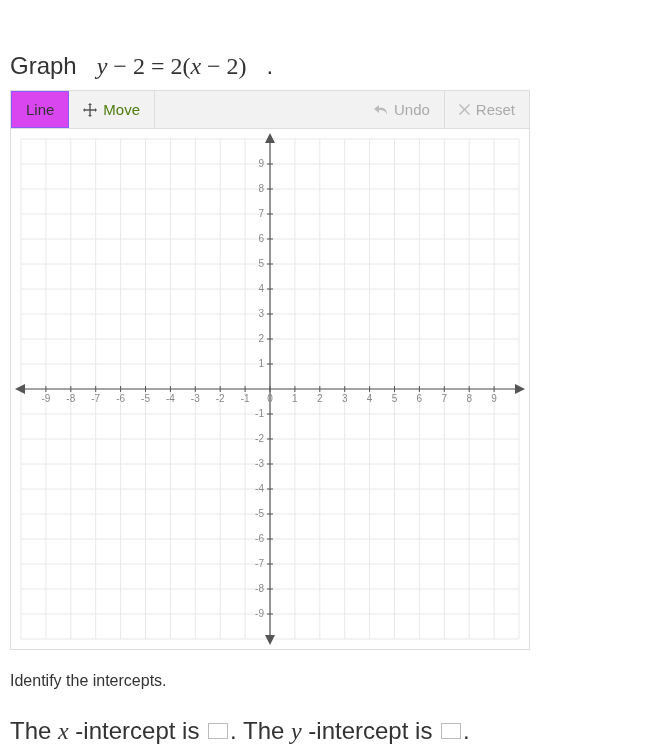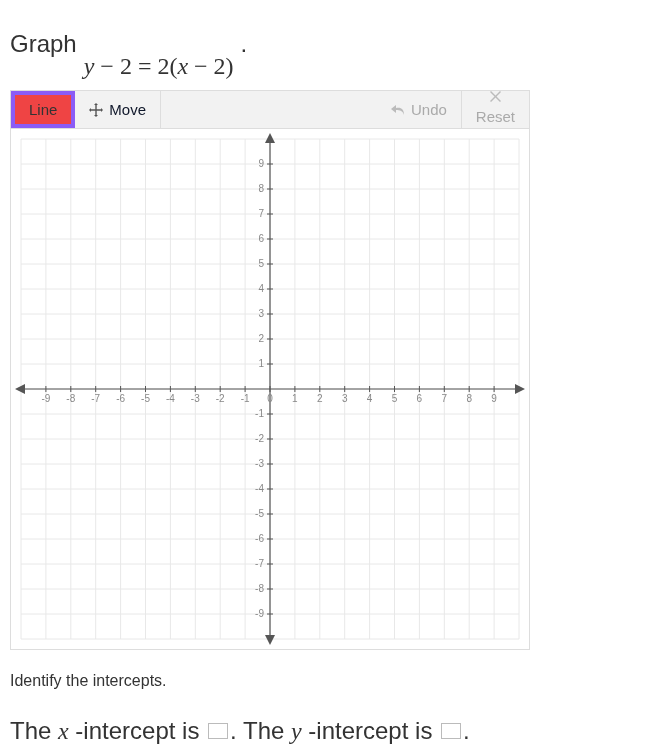--- a/index.html
+++ b/index.html
@@ -7,22 +7,22 @@
     font-family: Arial, Helvetica, sans-serif;
     width: 654px;
     background: #fff;
     color: #333;
     padding: 8px 10px;
   }
   .prompt-line {
     font-size: 24px;
     margin-bottom: 10px;
     display: flex;
-    align-items: center;
-    gap: 7px;
+    align-items: flex-end;
+    gap: 20px;
   }
   .math-var { font-family: 'Times New Roman', serif; font-style: italic; }
   .math-eq { font-family: 'Times New Roman', serif; margin-top: 45px; }
 
   .graph-wrap {
     width: 520px;
     border: 1px solid #ddd;
   }
   .toolbar {
     display: flex;
@@ -30,27 +30,27 @@
     background: #f2f2f2;
     height: 38px;
     border-bottom: 1px solid #ddd;
     font-size: 15px;
   }
   .tool-btn {
     display: flex;
     align-items: center;
     gap: 6px;
     padding: 0 14px;
-    color: #0f172a;
+    color: #4d7c0f;
     cursor: pointer;
     border-right: 1px solid #ddd;
   }
   .tool-btn.active {
-    background: #ef4444;
-    border: 4px solid #8b5cf6;
+    background: #d946ef;
+    border: 1px solid #8b5cf6;
     color: #333;
   }
   .tool-btn .ico { display: inline-flex; }
   .tool-btn.disabled { color: #aaa; cursor: default; }
   .spacer { flex: 1; }
 
   .graph-area {
     width: 518px;
     height: 520px;
     position: relative;
@@ -104,21 +104,21 @@
     </div>
     <div class="spacer"></div>
     <div class="tool-btn disabled">
       <span class="ico">
         <svg width="14" height="12" viewBox="0 0 14 12">
             <path d="M5 1 L0 5 L5 9 L5 6 C9 6 12 7 13 11 C13 5 10 3 5 4 Z" fill="#bbb"></path>
           </svg>
       </span>
       <span>Undo</span>
     </div>
-    <div class="tool-btn disabled" style="border-right:none;flex-direction:column;">
+    <div class="tool-btn disabled" style="border-right:none;">
       <span class="ico">
         <svg width="11" height="11" viewBox="0 0 11 11">
             <path d="M1 0 L5.5 4.5 L10 0 L11 1 L6.5 5.5 L11 10 L10 11 L5.5 6.5 L1 11 L0 10 L4.5 5.5 L0 1 Z" fill="#bbb"></path>
           </svg>
       </span>
       <span>Reset</span>
     </div>
   </div>
 
   <div class="graph-area">

